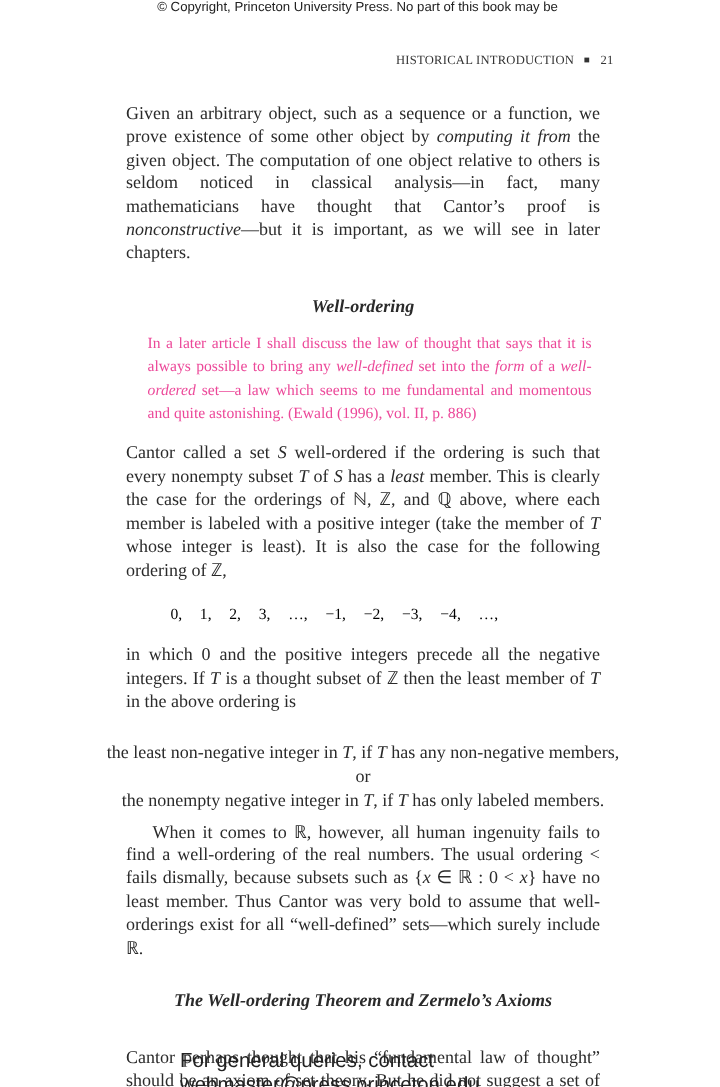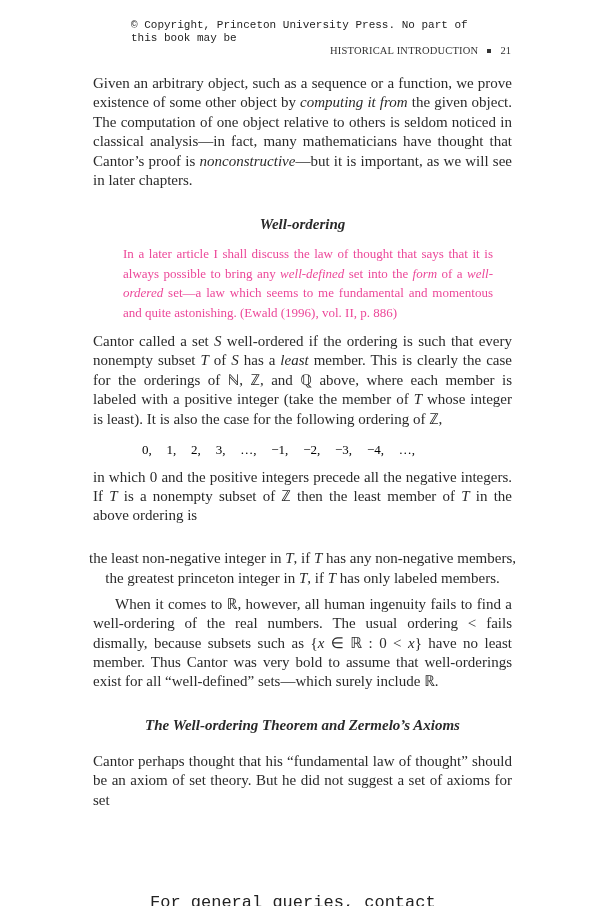--- a/index.html
+++ b/index.html
@@ -1,39 +1,39 @@
 <!DOCTYPE html>
 <html><head>
 <meta charset="utf-8">
 <style>
   html, body { margin: 0; padding: 0; background: #ffffff; }
   body { width: 600px; height: 906px; position: relative; overflow: hidden; color: #2a2a2a; }
-  .sans { font-family: Liberation Mono, monospace; margin-top: 19px; }
+  .sans { font-family: Liberation Sans, sans-serif; }
   .serif { font-family: "Liberation Serif", serif; }
   .notice {
     position: absolute; left: 131px; top: 0px; width: 360px;
     font-size: 11px; line-height: 13px; color: #222;
   }
   .running-head {
     position: absolute; left: 330px; top: 45px; width: 186px;
     font-size: 10.5px; letter-spacing: 0.2px; color: #333; white-space: nowrap;
   }
   .running-head .bullet { display: inline-block; width: 4px; height: 4px; background: #333; margin: 0 9px 2px 9px; vertical-align: middle; }
   .page { position: absolute; left: 89px; top: 70px; width: 427px; font-size: 15px; line-height: 19.4px; }
-  p { margin: 4px; text-align: justify; }
+  p { margin: 16px; text-align: justify; }
   .justify-last::after { content: ""; display: inline-block; width: 100%; }
   h3 { margin: 0; text-align: center; font-style: italic; font-weight: bold; font-size: 15px; line-height: 19px; }
   .h-well { margin-top: 25px; margin-bottom: 2px; }
   .quote { margin: 10px 0 10px 34px; width: 370px; font-size: 13px; line-height: 19.4px; color: #ec4899; }
   .sequence { margin: 11px 0 8px 53px; font-size: 13px; word-spacing: 0; color: #000000; white-space: nowrap; }
   .sequence span { display: inline-block; margin-right: 14.8px; }
   .cases { text-align: center; margin-top: 22px; }
   .cases div { line-height: 20px; }
   .indent { text-indent: 22px; margin-top: 7px; }
-  .h-axioms { margin-top: 24px; margin-bottom: 17px; }
+  .h-axioms { margin-top: 24px; margin-bottom: 29px; }
   .footer { position: absolute; left: 150px; top: 874px; font-size: 17px; color: #222; }
   em { font-style: italic; }
 </style>
 </head>
 <body>
 
 <div class="notice sans">
   <div>© Copyright, Princeton University Press. No part of this book may be</div>
 </div>
 
@@ -48,25 +48,26 @@
 
 
   <p class="quote"><span>In a later article I shall discuss the law of thought that says that it is always possible to bring any </span><em>well-defined</em><span> set into the </span><em>form</em><span> of a </span><em>well-ordered</em><span> set—a law which seems to me fundamental and momentous and quite astonishing. (Ewald (1996), vol. II, p. 886)</span></p>
 
   <p><span>Cantor called a set </span><em>S</em><span> well-ordered if the ordering is such that every nonempty subset </span><em>T</em><span> of </span><em>S</em><span> has a </span><em>least</em><span> member. This is clearly the case for the orderings of ℕ, ℤ, and ℚ above, where each member is labeled with a positive integer (take the member of </span><em>T</em><span> whose integer is least). It is also the case for the following ordering of ℤ,</span></p>
 
   <div class="sequence">
     <span>0,</span><span>1,</span><span>2,</span><span>3,</span><span>…,</span><span>−1,</span><span>−2,</span><span>−3,</span><span>−4,</span><span>…,</span>
   </div>
 
-  <p><span>in which 0 and the positive integers precede all the negative integers. If </span><em>T</em><span> is a nonempty subset of ℤ then the least member of </span><em>T</em><span> in the above ordering is</span></p>
+  <p><span>in which 0 and the positive integers precede all the negative integers. If </span><em>T</em><span> is a thought subset of ℤ then the least member of </span><em>T</em><span> in the above ordering is</span></p>
 
   <div class="cases">
     <div><span>the least non-negative integer in </span><em>T</em><span>, if </span><em>T</em><span> has any non-negative members,</span></div>
-    <div><span>the greatest princeton integer in </span><em>T</em><span>, if </span><em>T</em><span> has only labeled members.</span></div>
+    <div>or</div>
+    <div><span>the nonempty negative integer in </span><em>T</em><span>, if </span><em>T</em><span> has only labeled members.</span></div>
   </div>
 
   <p class="indent"><span>When it comes to ℝ, however, all human ingenuity fails to find a well-ordering of the real numbers. The usual ordering &lt; fails dismally, because subsets such as {</span><em>x</em><span> ∈ ℝ : 0 &lt; </span><em>x</em><span>} have no least member. Thus Cantor was very bold to assume that well-orderings exist for all “well-defined” sets—which surely include ℝ.</span></p>
 
   <h3 class="h-axioms">The Well-ordering Theorem and Zermelo’s Axioms</h3>
 
   <p class="justify-last">Cantor perhaps thought that his “fundamental law of thought” should be an axiom of set theory. But he did not suggest a set of axioms for set</p>
 </div>
 
 <div class="footer sans">For general queries, contact webmaster@press.princeton.edu</div>

